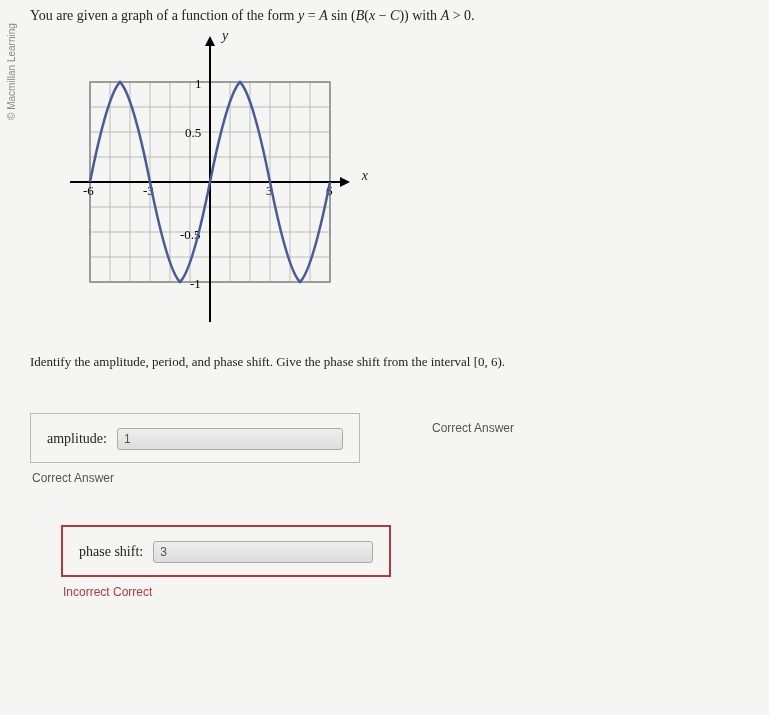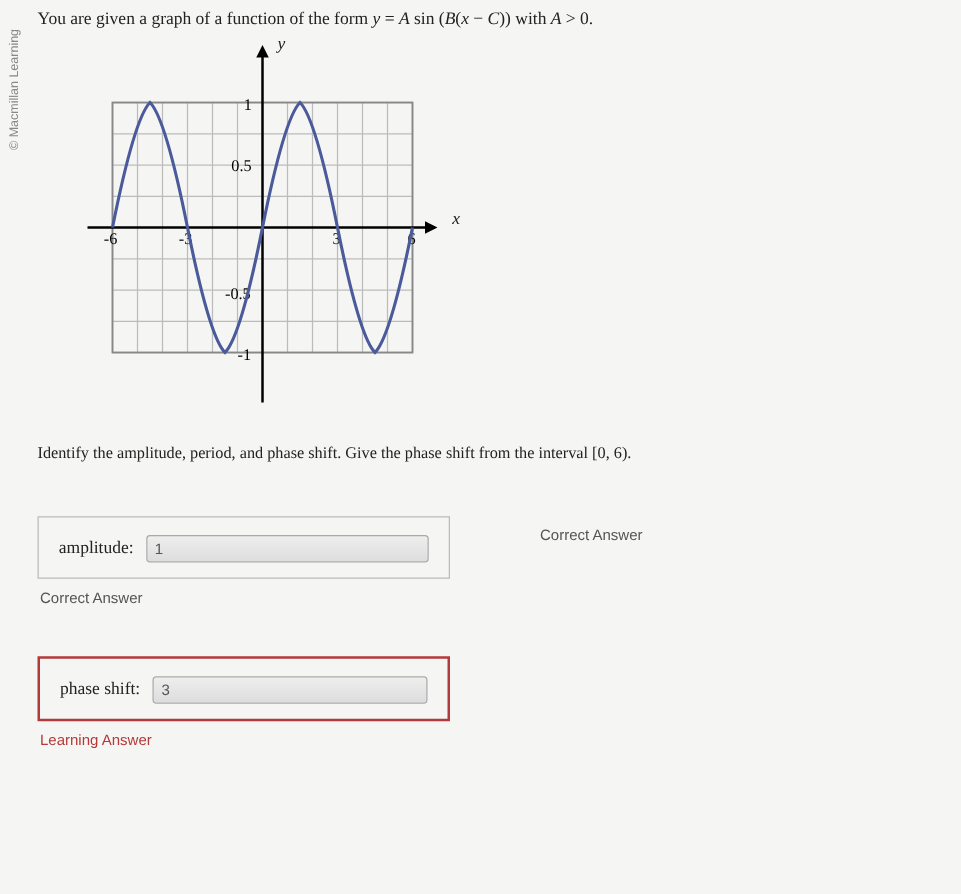--- a/index.html
+++ b/index.html
@@ -183,23 +183,23 @@
         </div>
       </div>
       <div class="feedback correct">Correct Answer</div>
     </div>
 
     <div class="answer-group">
       <div class="feedback correct">Correct Answer</div>
     </div>
   </div>
 
-  <div class="answer-group" style="width:330px;">
+  <div class="answer-group" style="width:330px;margin-left:31px;">
     <div class="answer-box incorrect">
       <div class="answer-line">
         <label>phase shift:</label>
         <input class="answer-input" value="3" style="">
       </div>
     </div>
-    <div class="feedback incorrect">Learning Answer</div>
+    <div class="feedback incorrect">Incorrect Correct</div>
   </div>
 
 </div>
 
 </body></html>

